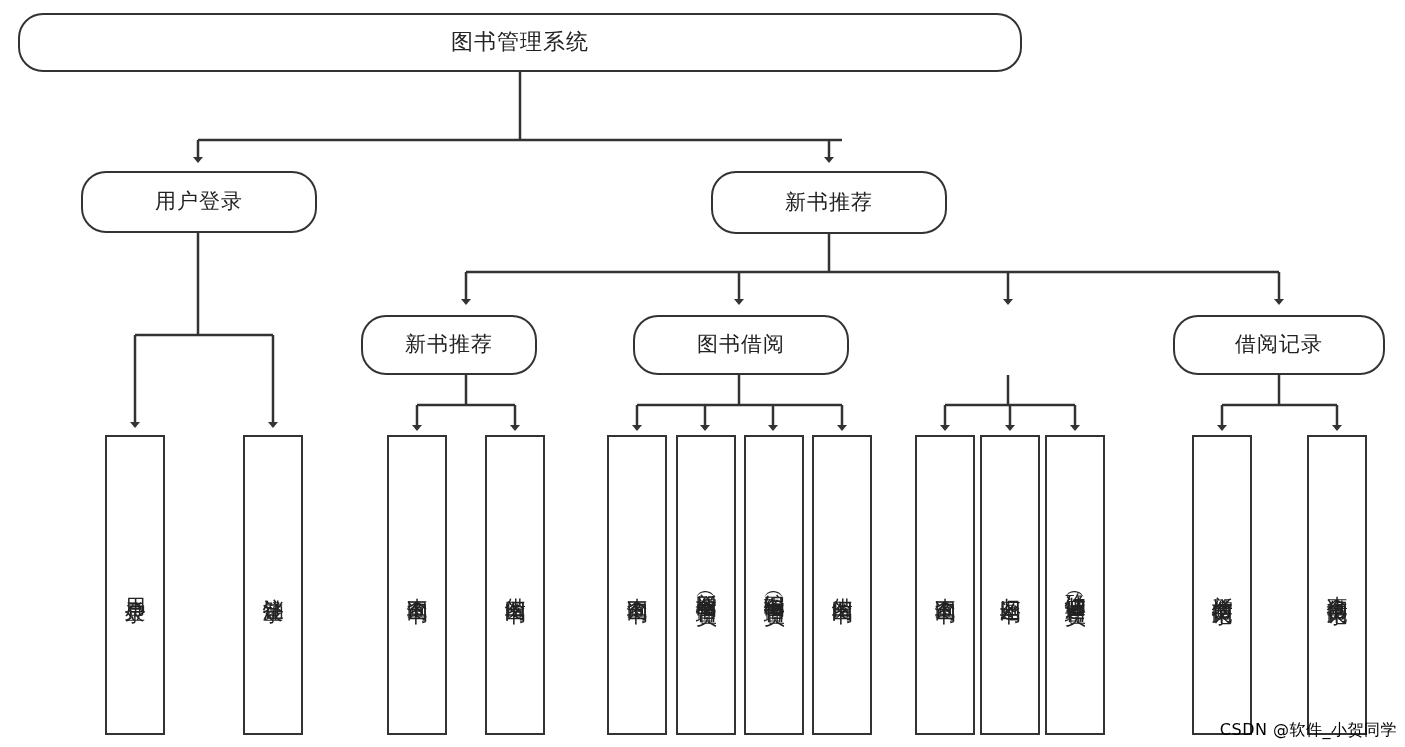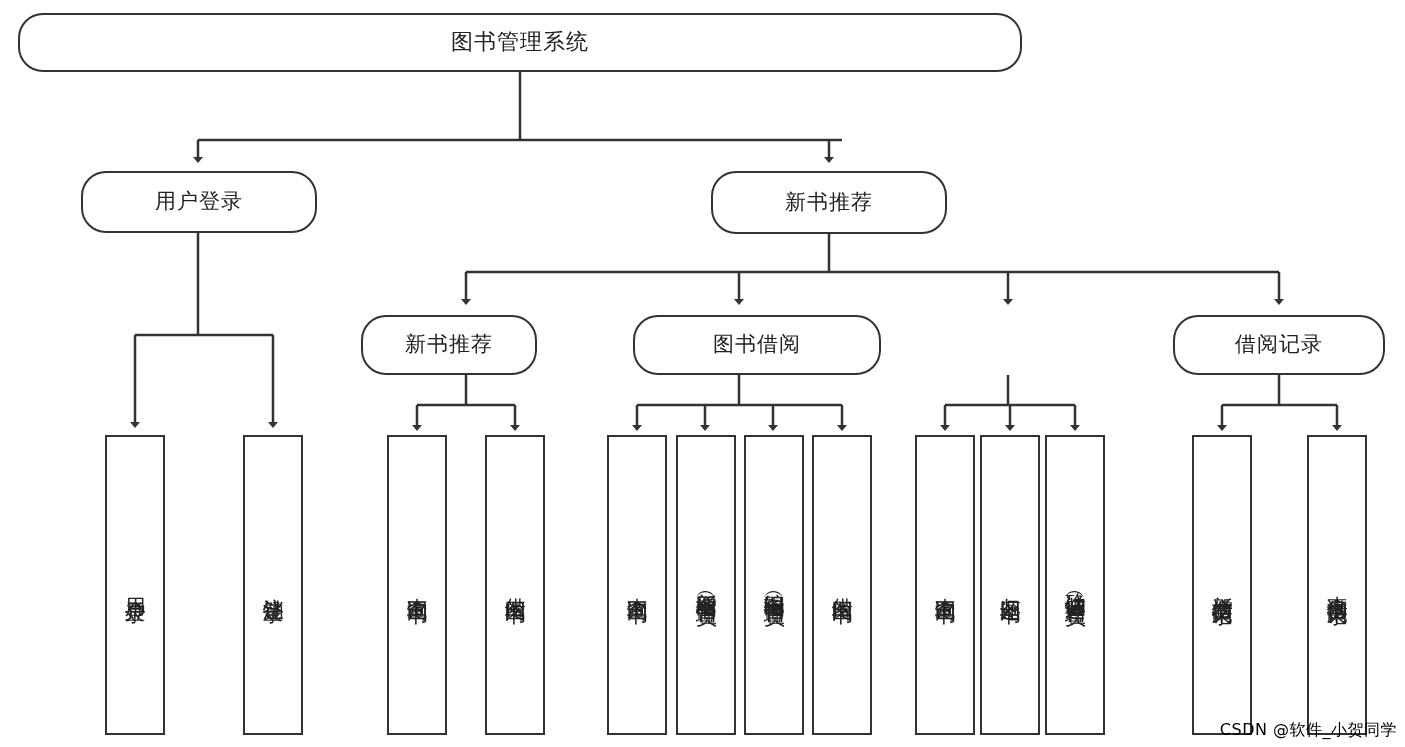--- a/index.html
+++ b/index.html
@@ -129,21 +129,21 @@
   <div class="node h" style="left:81px; top:171px; width:236px; height:62px;">
     <span>用户登录</span>
   </div>
   <div class="node h" style="left:711px; top:171px; width:236px; height:63px;">
     <span>新书推荐</span>
   </div>
 
   <div class="node h" style="left:361px; top:315px; width:176px; height:60px;">
     <span>新书推荐</span>
   </div>
-  <div class="node h" style="left:633px; top:315px; width:248px; height:60px;">
+  <div class="node h" style="left:633px; top:315px; width:216px; height:60px;">
     <span>图书借阅</span>
   </div>
   <div class="node h" style="left:1173px; top:315px; width:212px; height:60px;">
     <span>借阅记录</span>
   </div>
 
   <div class="node v" style="left:105px; top:435px; width:60px; height:300px;">
     <span class="vtext">用户登录</span>
   </div>
   <div class="node v" style="left:243px; top:435px; width:60px; height:300px;">

